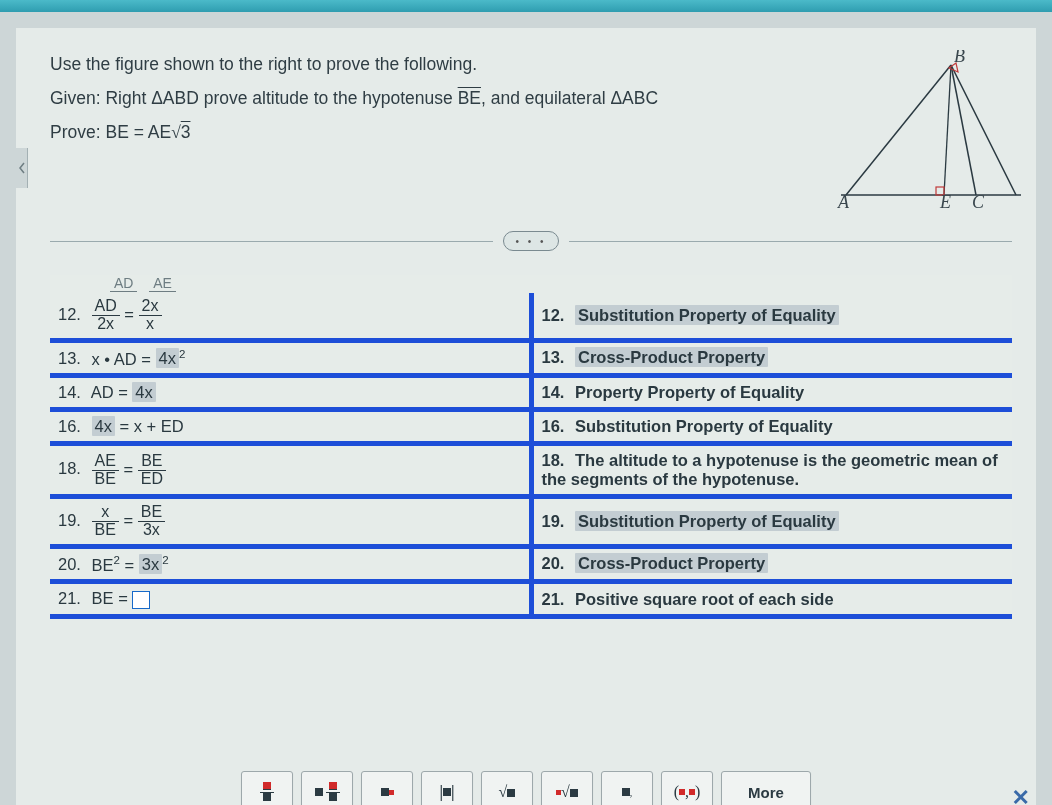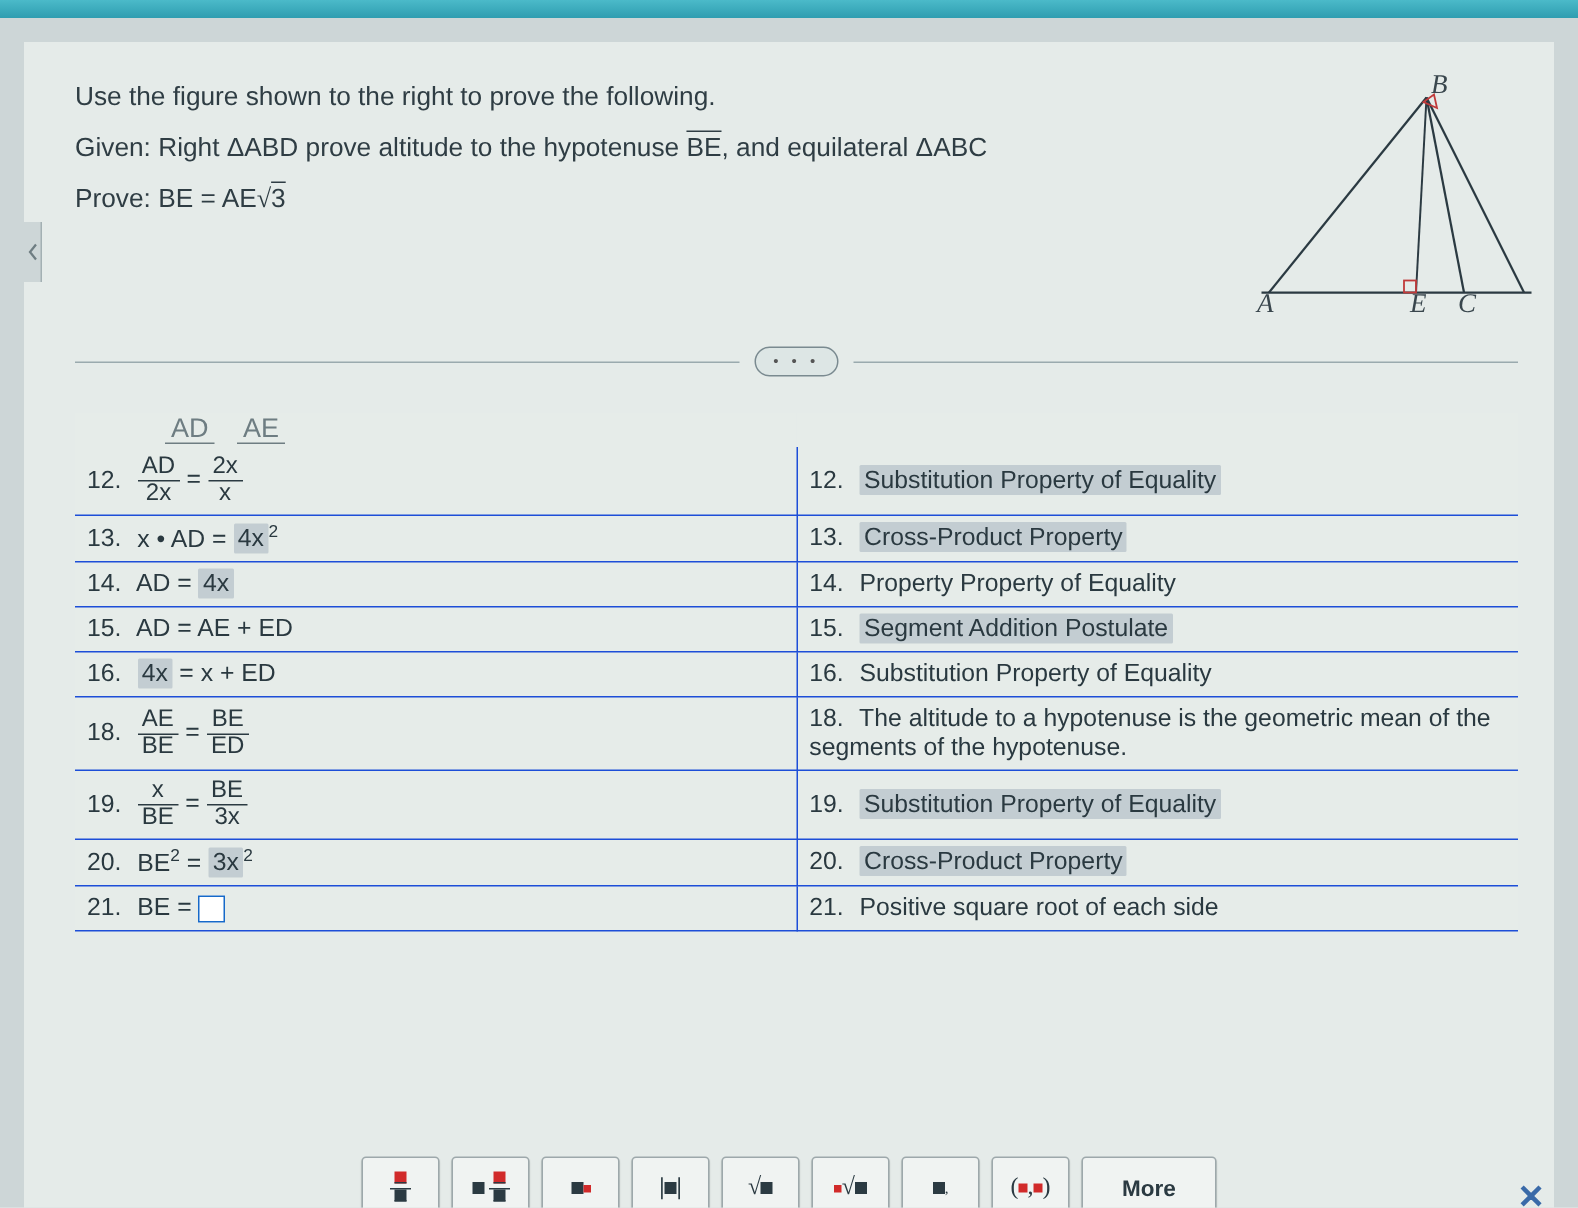--- a/index.html
+++ b/index.html
@@ -57,30 +57,30 @@
     display:flex; align-items:center; justify-content:center;
     font-size:10px; color:#555; letter-spacing:3px;
     background:#dde6e5;
   }
   .proof-table {
     margin-top: 24px;
     width: 100%;
     border-collapse: collapse;
   }
   .proof-table td {
-    border: 1px solid #1d4ed8;
+    border: 5px solid #1d4ed8;
     padding: 5px 8px;
     font-size: 16.5px;
     color: #2a3940;
     vertical-align: middle;
     background:#e6ece9;
   }
   .proof-table tr:first-child td { border-top: none; }
   .proof-table td:first-child { border-left: none; width: 50%; }
-  .proof-table td:last-child { border-right: none; width: 50%; }
+  .proof-table td:last-child { border-right: none; width: 50%; font-weight: bold; }
   .num { margin-right: 6px; }
   .hl {
     background: #c3cdd2;
     padding: 1px 3px;
     border-radius: 1px;
   }
   .frac {
     display:inline-block; vertical-align:middle; text-align:center;
     font-size:16px; line-height:1.05;
   }
@@ -124,21 +124,21 @@
     font-size:22px; font-weight:bold; color:#3a6aa8;
     cursor:pointer;
   }
   .left-tab {
     position:absolute; left:0; top:120px;
     width:12px; height:40px;
     background:#cdd6d7;
     border-right:1px solid #a3b0b3;
     display:flex; align-items:center; justify-content:center;
   }
-  .head-row td { border:none !important; font-size:18px; color:#6e7d82; padding:0 8px 2px 60px;}
+  .head-row td { border:none !important; font-size:14px; color:#6e7d82; padding:0 8px 2px 60px;}
 </style>
 </head>
 <body>
 
 <div class="header-bar"></div>
 
 <div class="page">
 
   <div class="left-tab">
     <svg width="8" height="12">
@@ -193,24 +193,20 @@
         </tr>
         <tr>
           <td><span class="num">13.</span> <span>x • AD = </span><span class="hl">4x</span><sup>2</sup></td>
           <td><span class="num">13.</span> <span class="hl">Cross-Product Property</span></td>
         </tr>
         <tr>
           <td><span class="num">14.</span> <span>AD = </span><span class="hl">4x</span></td>
           <td><span class="num">14.</span> <span>Property Property of Equality</span></td>
         </tr>
         <tr>
-          <td><span class="num">15.</span> <span>AD = AE + ED</span></td>
-          <td><span class="num">15.</span> <span class="hl">Segment Addition Postulate</span></td>
-        </tr>
-        <tr>
           <td><span class="num">16.</span> <span class="hl">4x</span><span> = x + ED</span></td>
           <td><span class="num">16.</span> <span>Substitution Property of Equality</span></td>
         </tr>
         <tr>
           <td><span class="num">18.</span> <span class="frac"><span class="top">AE</span><span class="bot">BE</span></span> <span>=</span> <span class="frac"><span class="top">BE</span><span class="bot">ED</span></span></td>
           <td><span class="num">18.</span> <span>The altitude to a hypotenuse is the geometric mean of the segments of the hypotenuse.</span></td>
         </tr>
         <tr>
           <td><span class="num">19.</span> <span class="frac"><span class="top">x</span><span class="bot">BE</span></span> <span>=</span> <span class="frac"><span class="top">BE</span><span class="bot">3x</span></span></td>
           <td><span class="num">19.</span> <span class="hl">Substitution Property of Equality</span></td>

